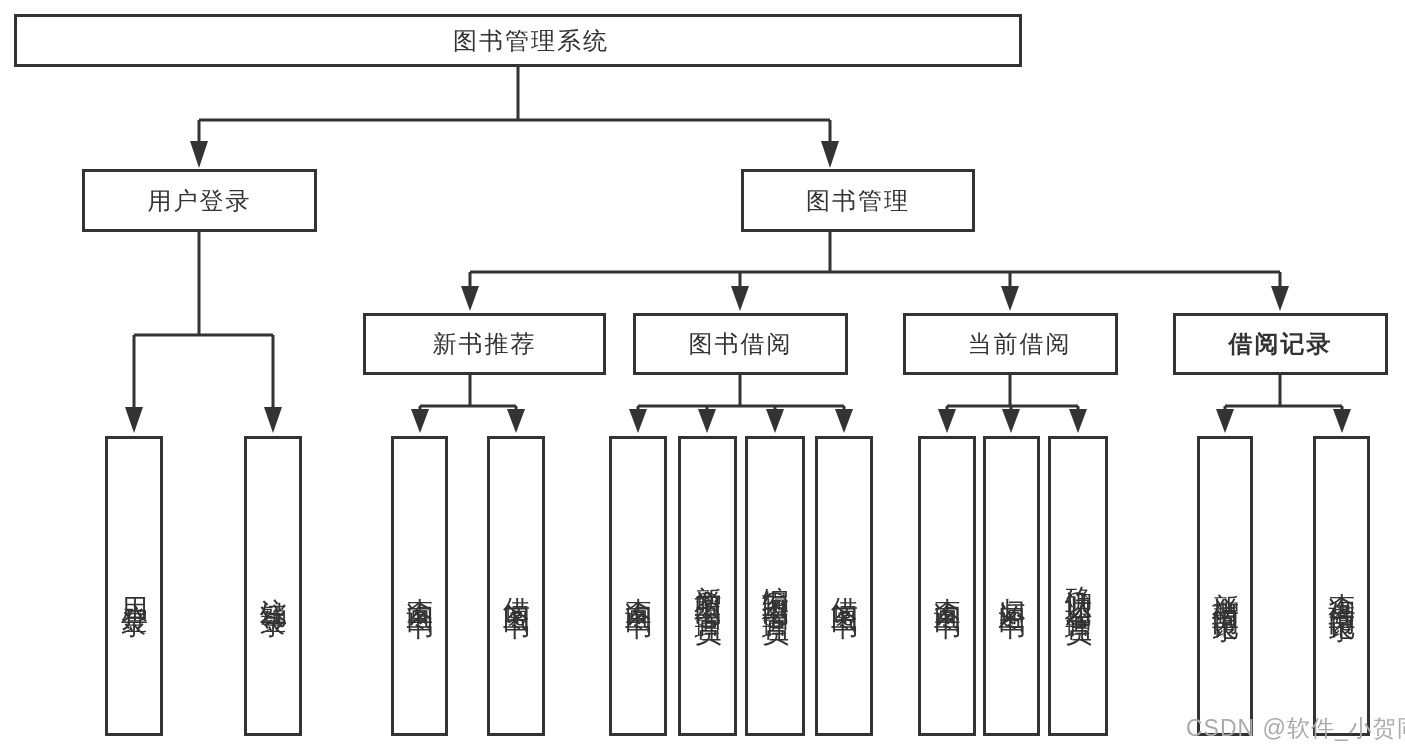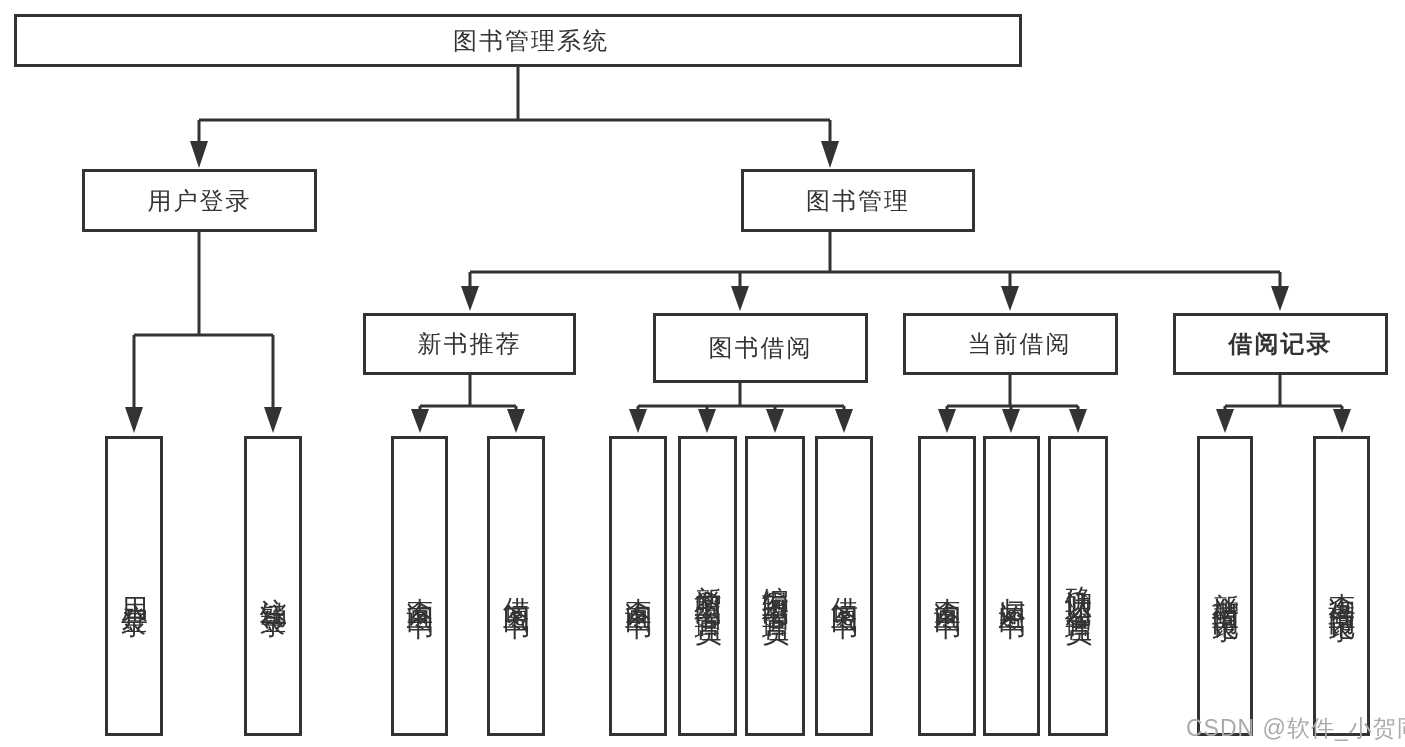--- a/index.html
+++ b/index.html
@@ -114,24 +114,24 @@
     <span>图书管理系统</span>
   </div>
 
   <div class="node" style="left:82px; top:169px; width:235px; height:63px;">
     <span>用户登录</span>
   </div>
   <div class="node" style="left:713px; top:169px; width:234px; height:63px;margin-left:28px;">
     <span>图书管理</span>
   </div>
 
-  <div class="node" style="left:363px; top:313px; width:213px; height:62px;">
+  <div class="node" style="left:363px; top:313px; width:243px; height:62px;">
     <span>新书推荐</span>
   </div>
-  <div class="node" style="left:633px; top:313px; width:215px; height:70px;margin-left:20px;">
+  <div class="node" style="left:633px; top:313px; width:215px; height:62px;">
     <span>图书借阅</span>
   </div>
   <div class="node" style="left:903px; top:313px; width:215px; height:62px;padding-left:18px;">
     <span>当前借阅</span>
   </div>
   <div class="node" style="left:1173px; top:313px; width:215px; height:62px;font-weight:bold;">
     <span>借阅记录</span>
   </div>
 
   <div class="leaf" style="left:105px; width:58px;">

